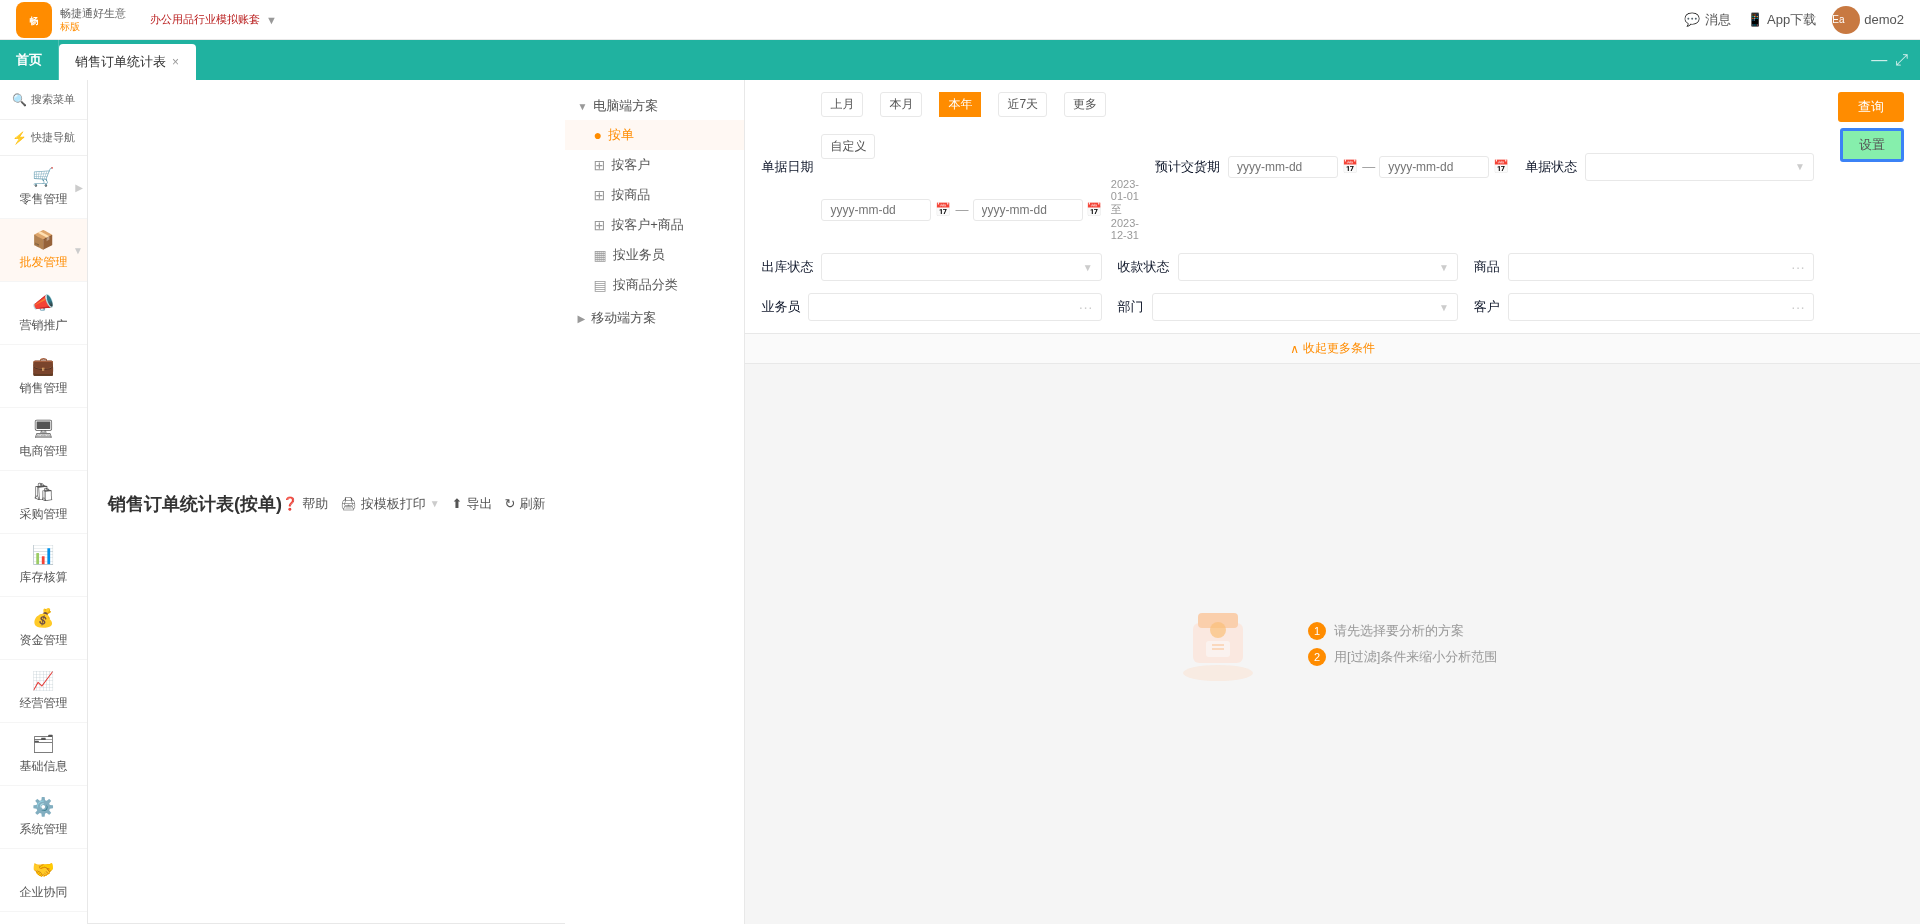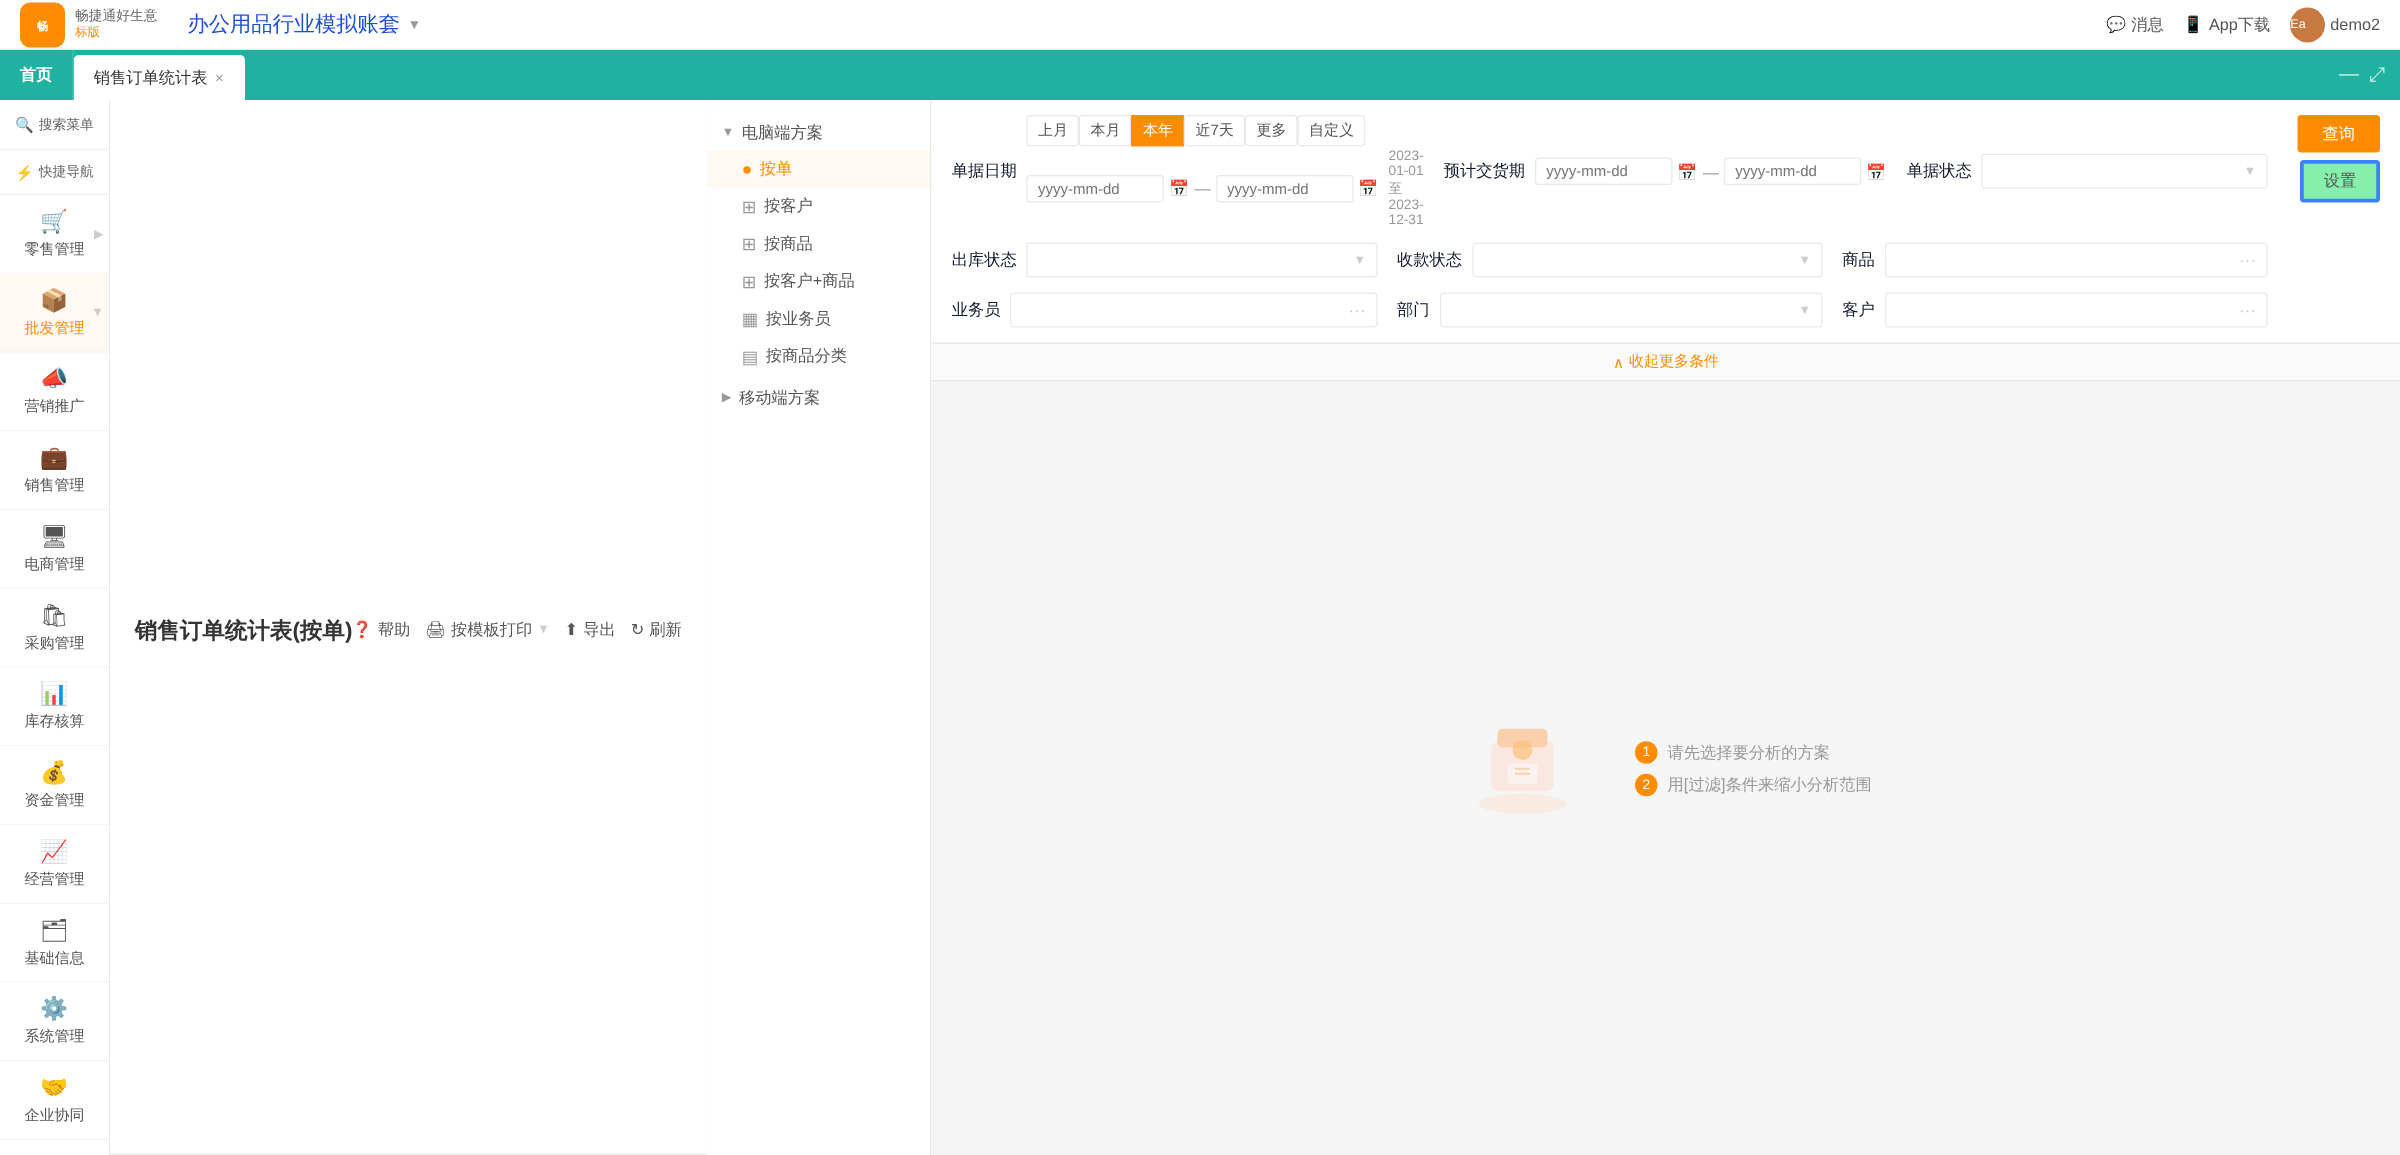--- a/index.html
+++ b/index.html
@@ -130,21 +130,21 @@
       <svg width="28" height="28" viewBox="0 0 28 28">
         <circle cx="14" cy="14" r="13" fill="#ff8c00"></circle>
         <text x="14" y="18" text-anchor="middle" fill="#fff" font-size="9" font-family="Arial">畅</text>
       </svg>
     </div>
     <div class="logo-text">
       <div>畅捷通好生意</div>
       <div style="color:#ff8c00;font-size:10px;">标版</div>
     </div>
     <div class="breadcrumb-area">
-      <span style="font-size:17px;color:#1d4ed8;margin-left:16px;">办公用品行业模拟账套</span>
+      <span style="font-size:11px;color:#b91c1c;margin-left:16px;">办公用品行业模拟账套</span>
       <span style="color:#999;cursor:pointer;font-size:11px;">▼</span>
     </div>
   </div>
   <div class="top-bar-right">
     <div class="top-icon-btn">
       <span>💬</span>
       <span>消息</span>
     </div>
     <div class="top-icon-btn">
       <span>📱</span>
@@ -316,21 +316,21 @@
       <div class="right-content">
 
         <div class="filter-section">
           <div style="display:flex;align-items:flex-start;">
             <div style="flex:1;">
 
               <div class="filter-grid">
 
                 <div class="filter-cell" style="grid-column: 1 / 2;">
                   <span class="filter-cell-label">单据日期</span>
-                  <div style="display:flex;align-items:flex-start;gap:0;flex-wrap:wrap;">
+                  <div style="display:flex;align-items:flex-start;gap:17px;flex-wrap:wrap;">
                     <button class="date-btn">上月</button>
                     <button class="date-btn">本月</button>
                     <button class="date-btn active">本年</button>
                     <button class="date-btn">近7天</button>
                     <button class="date-btn">更多</button>
                     <button class="date-btn">自定义</button>
                     <div style="display:flex;align-items:center;gap:4px;margin-top:2px;">
                       <input class="date-input" type="text" placeholder="yyyy-mm-dd" style="">
                       <span style="color:#ff8c00;cursor:pointer;">📅</span>
                       <span class="date-dash">—</span>

